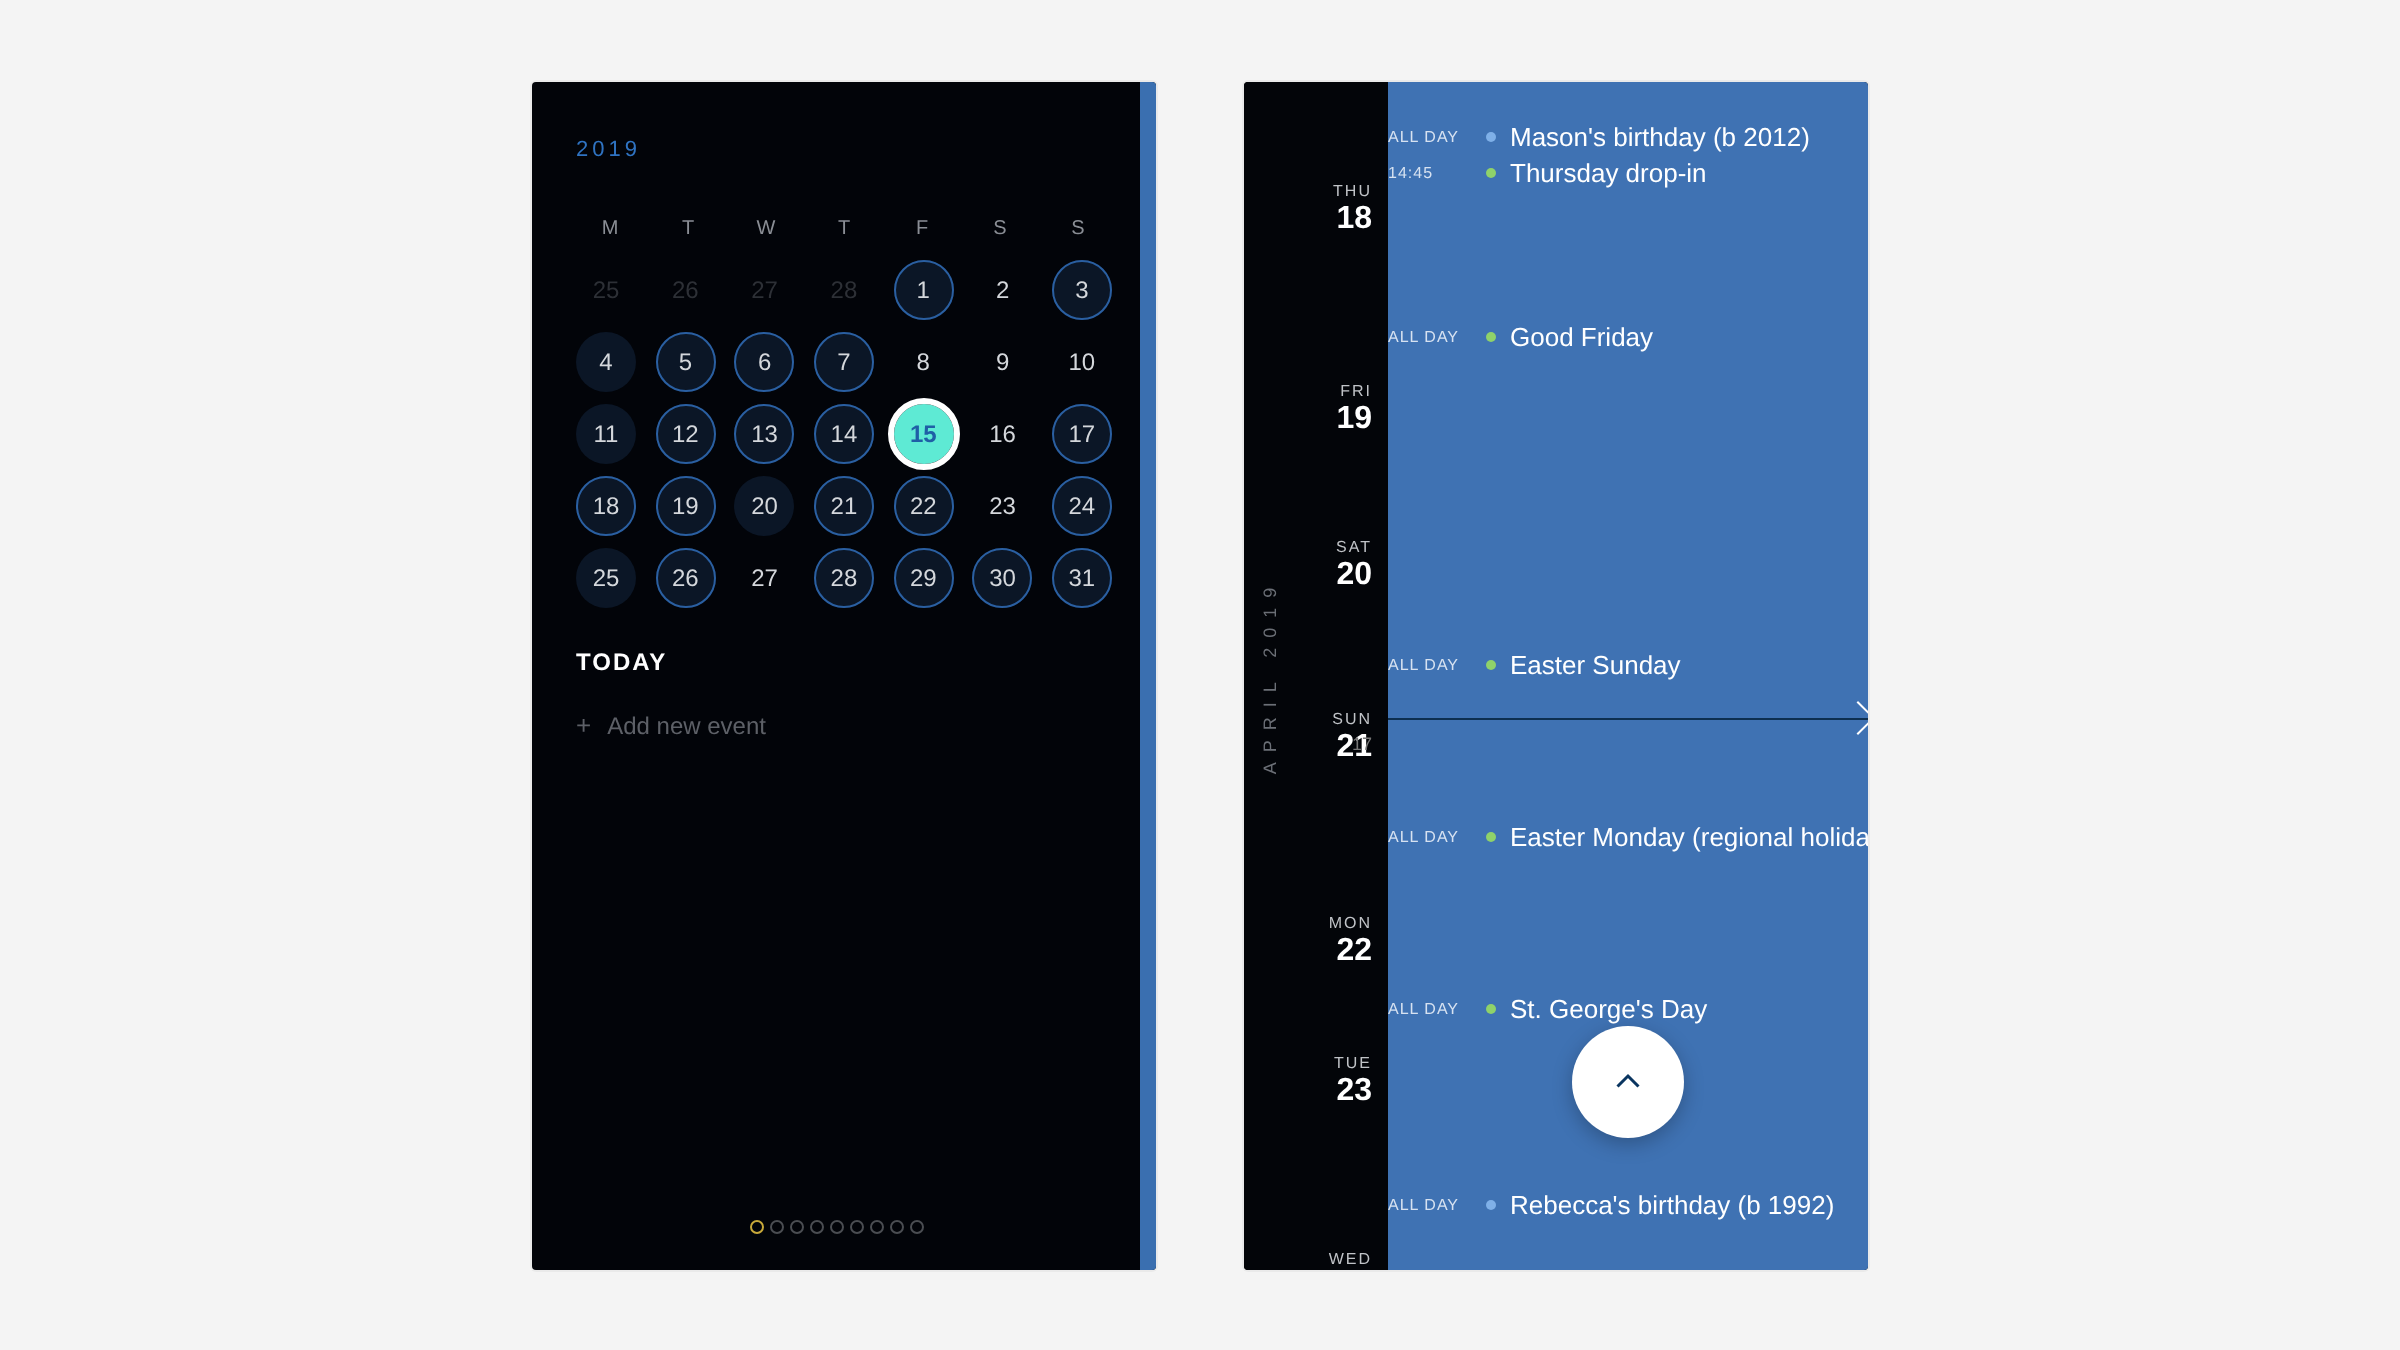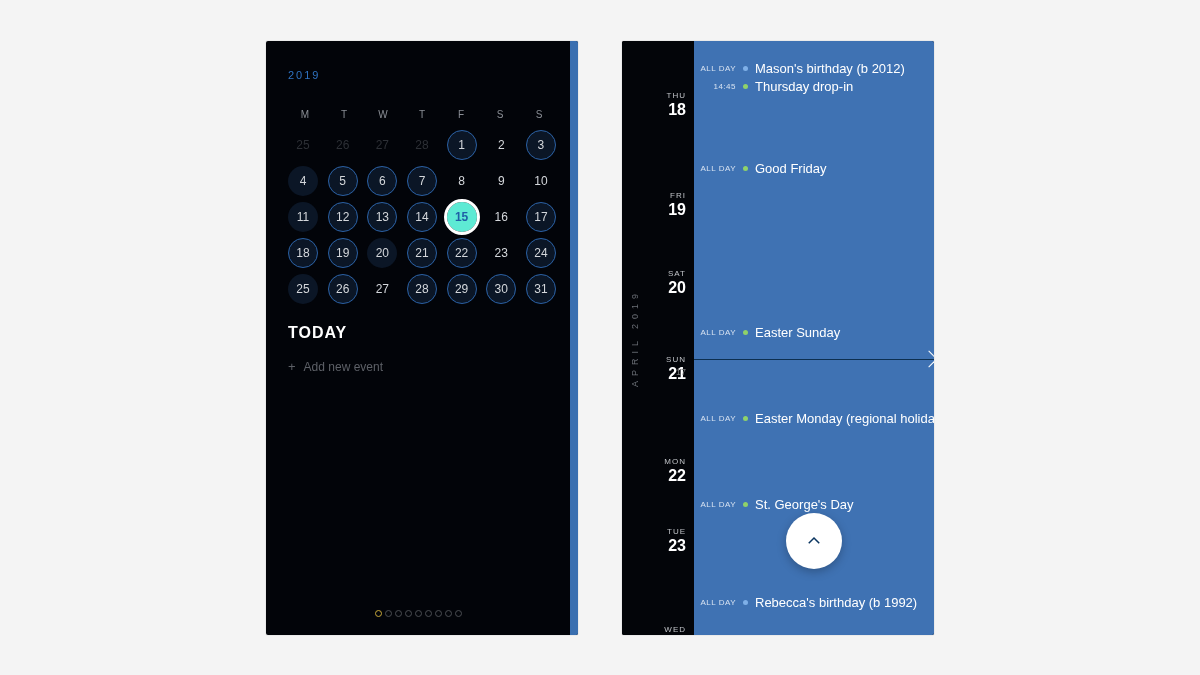--- a/index.html
+++ b/index.html
@@ -20,40 +20,40 @@
   .grid { margin-top:10px; }
   .week { display:flex; justify-content:space-between; margin-bottom:6px; }
   .day { width:30px; height:30px; border-radius:50%; display:flex; align-items:center; justify-content:center; font-size:12px; color:#d4d7db; position:relative; cursor:pointer; }
   .day.prev { color:#2d3036; }
   .day.ring::before { content:""; position:absolute; inset:0; border-radius:50%; border:1.2px solid #1e4f87; }
   .day.fill { background:#0b1626; }
   .day.fill.ring::before { border-color:#2a5fa1; }
   .day.selected { background:#5eead4; color:#1f5fa6; font-weight:600; }
   .day.selected::before { content:""; position:absolute; inset:-3px; border-radius:50%; border:3px solid #fff; }
 
-  .today-hdr { font-size:16px; font-weight:700; letter-spacing:1px; margin-top:20px; color:#fff; }
+  .today-hdr { font-size:12px; font-weight:700; letter-spacing:1px; margin-top:20px; color:#fff; }
   .add-row { display:flex; align-items:center; gap:8px; margin-top:18px; color:#5d6067; font-size:12px; cursor:pointer; }
   .add-row .plus { font-size:13px; line-height:1; }
 
   .pager { position:absolute; bottom:18px; left:0; right:8px; display:flex; justify-content:center; gap:3px; }
   .pager span { width:7px; height:7px; border-radius:50%; border:1px solid #4a4d52; }
   .pager span.active { border-color:#c8a93a; }
 
   
   .phone-right { background:#000; display:flex; }
   .datecol { width:72px; background:#030509; position:relative; }
   .eventcol { flex:1; background:#3f72b3; position:relative; overflow:hidden; }
 
   .vspine { position:absolute; left:8px; top:50%; transform:translateY(-50%) rotate(180deg); writing-mode:vertical-rl; color:#6b6f76; font-size:9px; letter-spacing:5px; }
   .daylabel { position:absolute; right:8px; text-align:right; color:#fff;margin-top:32px; }
   .daylabel .dow { font-size:8px; letter-spacing:1px; color:#c0c3c7; display:block; }
   .daylabel .dnum { font-size:16px; font-weight:600; display:block; margin-top:1px; }
 
   .ev { position:absolute; left:0; right:0; display:flex; align-items:center; gap:7px; font-size:13px; color:#fff; }
-  .ev .tag { font-size:8px; letter-spacing:0.5px; text-align:right; width:42px; color:#d7e2f1; flex-shrink:0; }
+  .ev .tag { font-size:8px; letter-spacing:0.5px; text-align:left; width:42px; color:#d7e2f1; flex-shrink:0; }
   .ev .dot { width:5px; height:5px; border-radius:50%; flex-shrink:0; }
   .ev .txt { white-space:nowrap; }
 
   .nowline { position:absolute; left:0; right:0; height:1px; background:#0d2f50; }
   .nowtick { position:absolute; right:-1px; width:12px; height:12px; border-top:1px solid #fff; border-right:1px solid #fff; transform:rotate(45deg); }
   .tiny17 { position:absolute; right:8px; color:#777; font-size:9px; }
 
   .fab { position:absolute; width:56px; height:56px; border-radius:50%; background:#fff; display:flex; align-items:center; justify-content:center; cursor:pointer; box-shadow:0 3px 10px rgba(0,0,0,0.25); }
   .fab svg { width:18px; height:18px; }
 </style>

